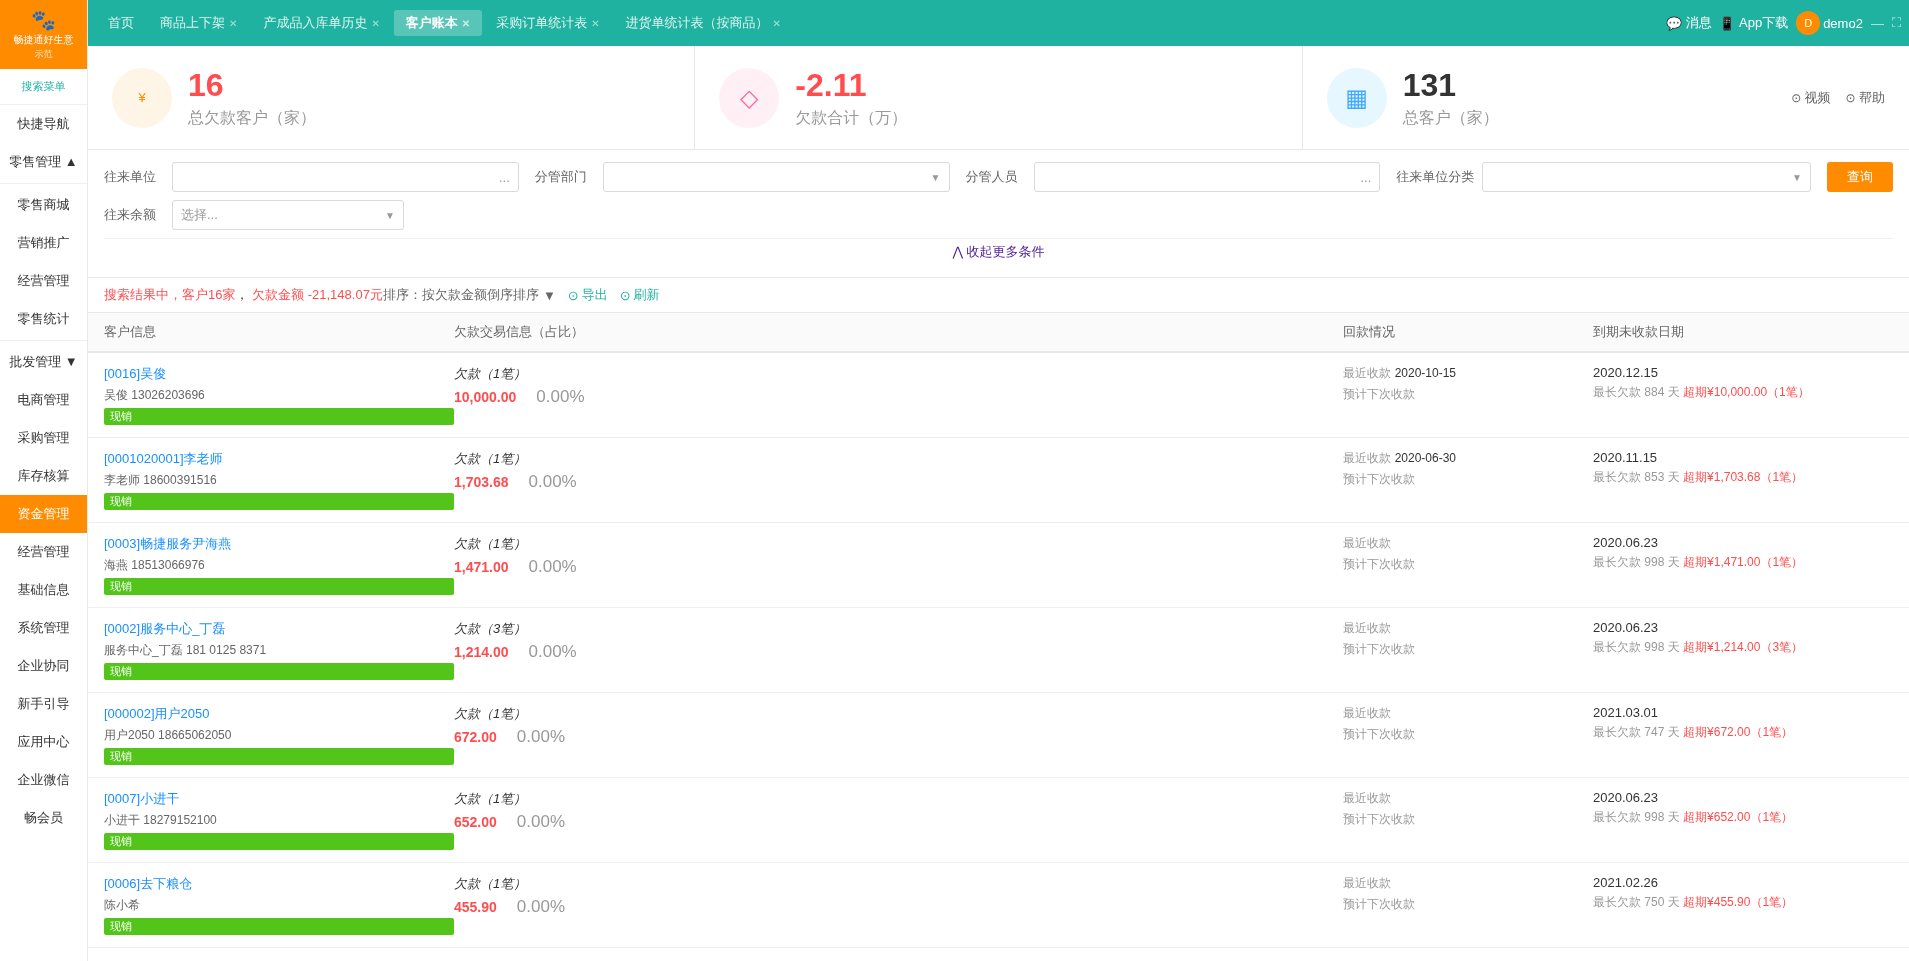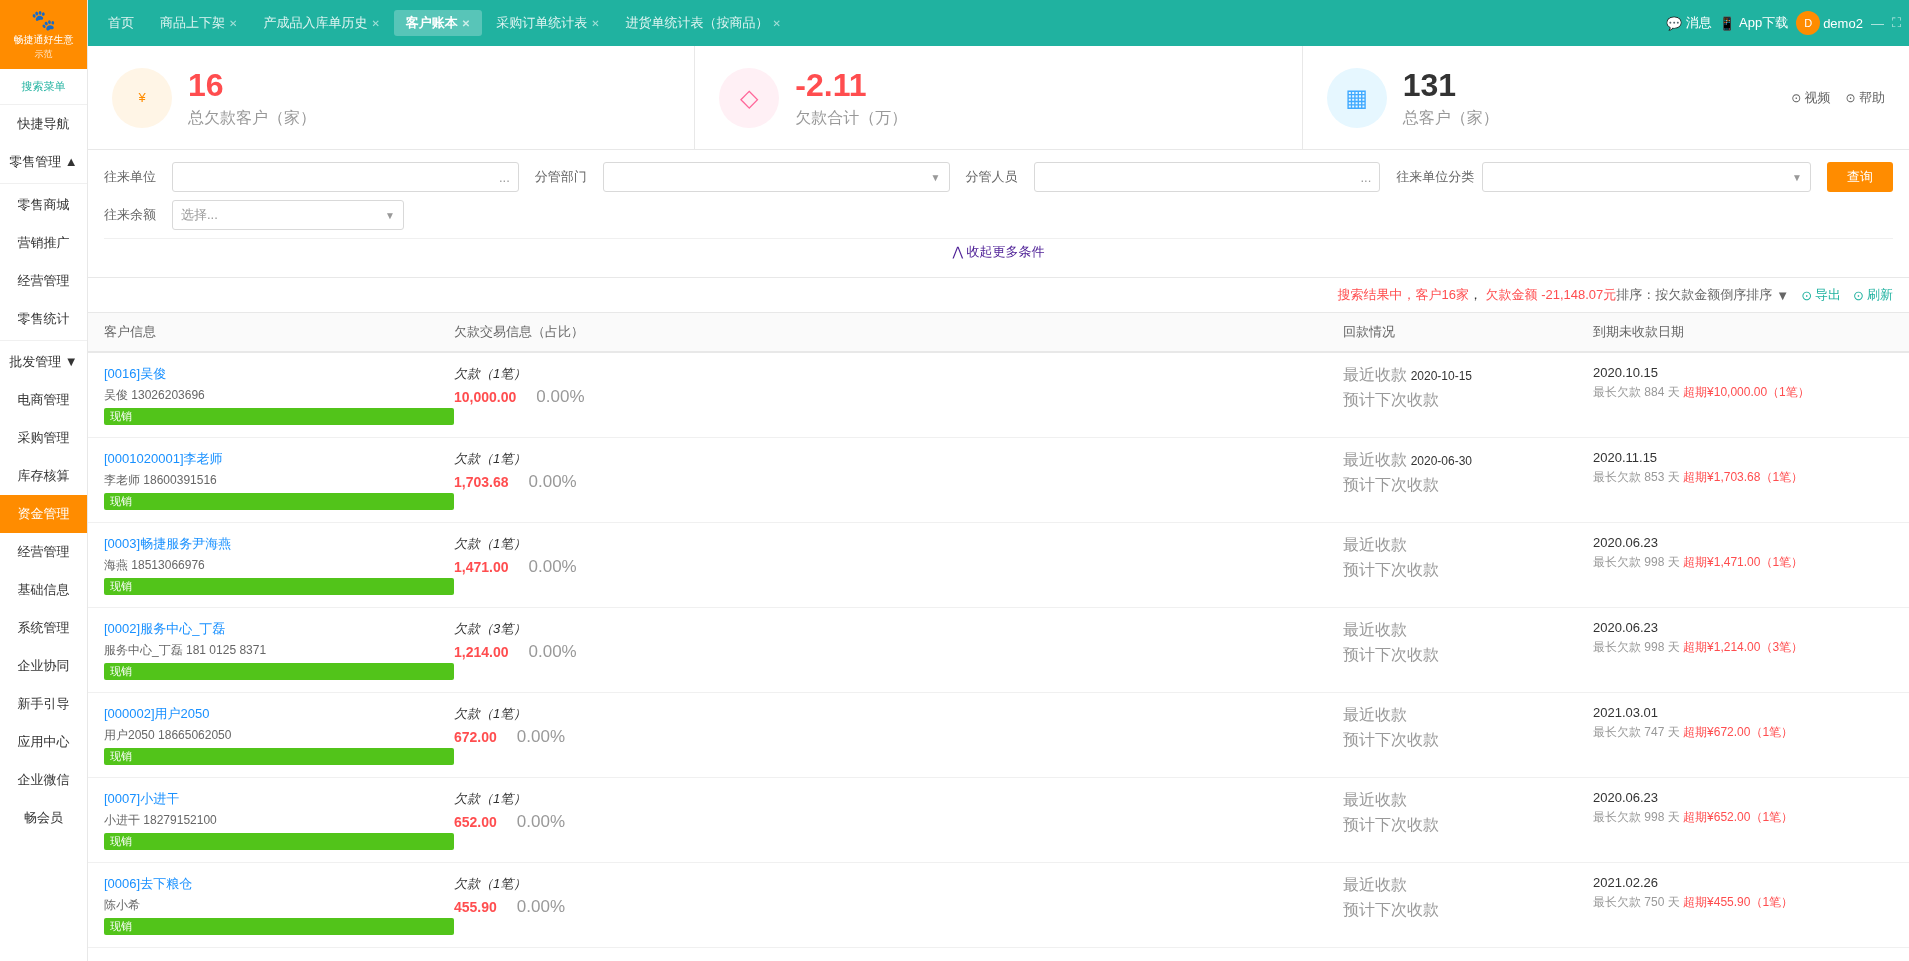--- a/index.html
+++ b/index.html
@@ -50,21 +50,21 @@
     .filter-item { display: flex; align-items: center; gap: 8px; flex: 1; }
     .filter-label { color: #666; font-size: 13px; white-space: nowrap; min-width: 60px; }
     .filter-input { flex: 1; border: 1px solid #d9d9d9; border-radius: 3px; padding: 5px 8px; font-size: 13px; color: #333; display: flex; align-items: center; justify-content: space-between; cursor: pointer; min-height: 30px; }
     .filter-input-dots { color: #999; }
     .filter-select { flex: 1; border: 1px solid #d9d9d9; border-radius: 3px; padding: 5px 8px; font-size: 13px; color: #333; display: flex; align-items: center; justify-content: space-between; cursor: pointer; min-height: 30px; }
     .filter-select-arrow { color: #999; font-size: 10px; }
     .btn-query { background: #ff8c00; color: white; border: none; padding: 6px 20px; border-radius: 3px; cursor: pointer; font-size: 13px; }
     .collapse-row { text-align: center; padding: 4px; color: #4c1d95; font-size: 12px; cursor: pointer; border-top: 1px solid #f0f0f0; margin-top: 0; }
     
     
-    .result-bar { background: white; padding: 8px 16px; border-bottom: 1px solid #e8e8e8; display: flex; align-items: center; justify-content: flex-end; }
+    .result-bar { background: white; padding: 8px 16px; border-bottom: 1px solid #e8e8e8; display: flex; align-items: center; justify-content: flex-start; }
     .result-info { color: #333; font-size: 13px; }
     .result-info span { color: #ff4d4f; }
     .result-actions { display: flex; align-items: center; gap: 12px; font-size: 13px; color: #666; }
     .result-sort { display: flex; align-items: center; gap: 4px; cursor: pointer; }
     .result-action-btn { cursor: pointer; display: flex; align-items: center; gap: 3px; color: #20b2a0; }
     
     
     .table-container { background: white; }
     .table-header { display: grid; grid-template-columns: 350px 1fr 250px 300px; background: #fafafa; border-bottom: 2px solid #e8e8e8; padding: 10px 16px; }
     .th { color: #666; font-size: 13px; font-weight: normal; }
@@ -72,21 +72,21 @@
     .customer-info { display: flex; flex-direction: column; gap: 4px; }
     .customer-name { color: #1890ff; font-size: 13px; cursor: pointer; }
     .customer-phone { color: #666; font-size: 12px; }
     .customer-tag { display: inline-block; background: #52c41a; color: white; font-size: 11px; padding: 1px 6px; border-radius: 2px; }
     .debt-info { display: flex; flex-direction: column; gap: 4px; }
     .debt-label { color: #333; font-size: 13px; font-style: italic; }
     .debt-amount { color: #ff4d4f; font-size: 14px; font-weight: bold; }
     .debt-percent { color: #999; font-size: 17px; margin-left: 12px; }
     .debt-row { display: flex; align-items: baseline; gap: 8px; }
     .recovery-info { display: flex; flex-direction: column; gap: 4px; }
-    .recovery-label { color: #999; font-size: 16px; font-family: Liberation Mono, monospace; }
+    .recovery-label { color: #999; font-size: 12px; font-family: Liberation Mono, monospace; }
     .recovery-date { color: #333; font-size: 12px; }
     .overdue-info { display: flex; flex-direction: column; gap: 4px; }
     .overdue-date { color: #333; font-size: 13px; }
     .overdue-days { color: #999; font-size: 12px; }
     .overdue-link { color: #ff4d4f; cursor: pointer; font-size: 12px; }
     
     
     ::-webkit-scrollbar { width: 6px; }
     ::-webkit-scrollbar-track { background: #f1f1f1; }
     ::-webkit-scrollbar-thumb { background: #ccc; border-radius: 3px; }
@@ -340,21 +340,21 @@
       </div>
     </div>
     <div class="recovery-info">
       <div>
         <span class="recovery-label">最近收款</span>
         <span class="recovery-date">2020-10-15</span>
       </div>
       <span class="recovery-label">预计下次收款</span>
     </div>
     <div class="overdue-info">
-      <span class="overdue-date">2020.10.15</span>
+      <span class="overdue-date">2020.12.15</span>
       <span class="overdue-days">最长欠款 884 天 <a class="overdue-link">超期¥10,000.00（1笔）</a></span>
     </div>
   </div>
           <div class="table-row-wrap">
     <div class="customer-info">
       <a class="customer-name">[0001020001]李老师</a>
       <span class="customer-phone">李老师 18600391516</span>
       <span class="customer-tag">现销</span>
     </div>
     <div class="debt-info">

